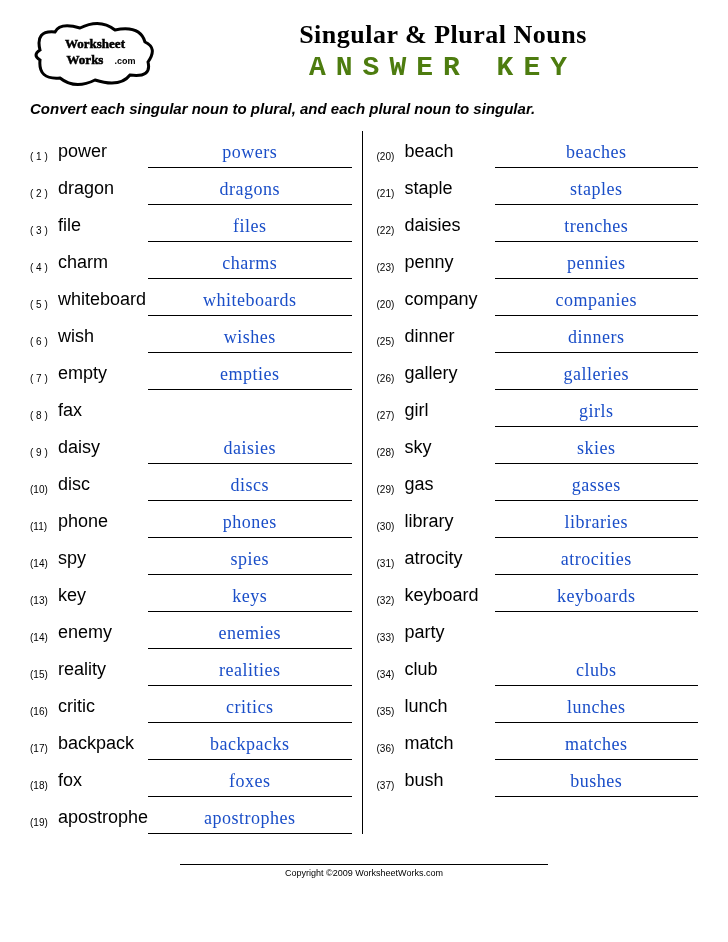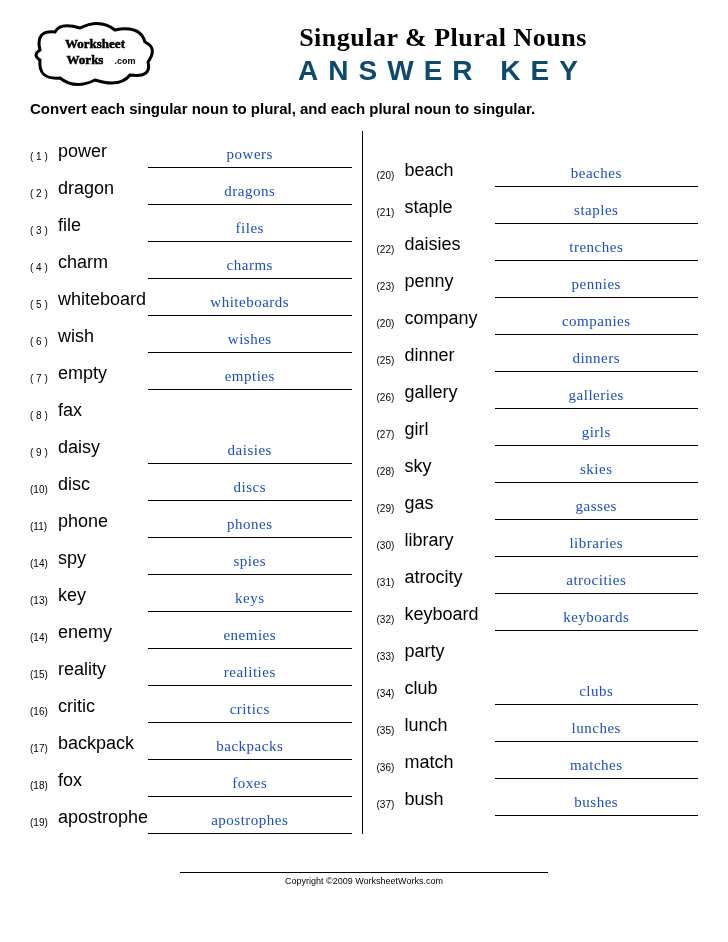--- a/index.html
+++ b/index.html
@@ -6,61 +6,62 @@
   body {
     width: 728px;
     height: 942px;
     background: #fff;
     font-family: Arial, Helvetica, sans-serif;
     padding: 20px 30px;
     position: relative;
   }
   .header-row {
     display: flex;
-    align-items: center;
+    align-items: flex-start;
     gap: 28px;
     margin-bottom: 10px;
   }
   .logo {
     width: 130px;
     height: 70px;
     flex: 0 0 auto;
   }
   .title-block { flex: 1; text-align: center; }
   .title {
     font-family: "Georgia", serif;
     font-weight: 900;
     font-size: 26px;
     letter-spacing: 0.5px;
   }
   .answer-key {
-    font-family: Liberation Sans, sans-serif;
+    font-family: Liberation Mono, monospace;
     font-weight: 900;
     font-size: 28px;
-    color: #0c4a6e;
+    color: #4d7c0f;
     letter-spacing: 10px;
     margin-top: 2px;
   }
   .instructions {
     font-weight: bold;
     font-size: 15px;
     margin: 8px 0 14px 0;
+    font-style: italic;
   }
   .columns {
     display: flex;
     gap: 0;
   }
   .col {
     flex: 1;
     display: flex;
     flex-direction: column;
     gap: 0;
   }
   .col.left { border-right: 1px solid #000; padding-right: 10px; }
-  .col.right { padding-left: 14px; justify-content: center; }
+  .col.right { padding-left: 14px; }
   .row {
     display: flex;
     align-items: flex-end;
     height: 37px;
   }
   .num {
     font-size: 10px;
     width: 28px;
     flex: 0 0 28px;
     text-align: left;
@@ -71,30 +72,30 @@
     font-size: 18px;
     width: 90px;
     flex: 0 0 90px;
     padding-bottom: 6px;
   }
   .answer {
     flex: 1;
     border-bottom: 1px solid #000;
     font-family: "Comic Sans MS", "Marker Felt", cursive;
     color: #1a4ec8;
-    font-size: 15px;
+    font-size: 18px;
     text-align: center;
     padding-bottom: 4px;
     letter-spacing: 0.5px;
   }
   .copyright {
     text-align: center;
     font-size: 9px;
     border-top: 1px solid #000;
-    margin: 38px 150px 0;
+    margin: 30px 150px 0;
     padding-top: 3px;
   }
 </style>
 </head>
 <body>
 
 <div class="header-row">
   <div class="logo">
     <svg viewBox="0 0 130 70">
       <path d="M10,30 Q5,10 25,12 Q30,2 50,8 Q70,-2 85,10 Q110,5 115,22 Q128,28 118,42 Q122,58 100,55 Q90,68 65,60 Q45,70 30,58 Q8,60 10,40 Q2,35 10,30 Z" fill="#fff" stroke="#000" stroke-width="3"></path>

